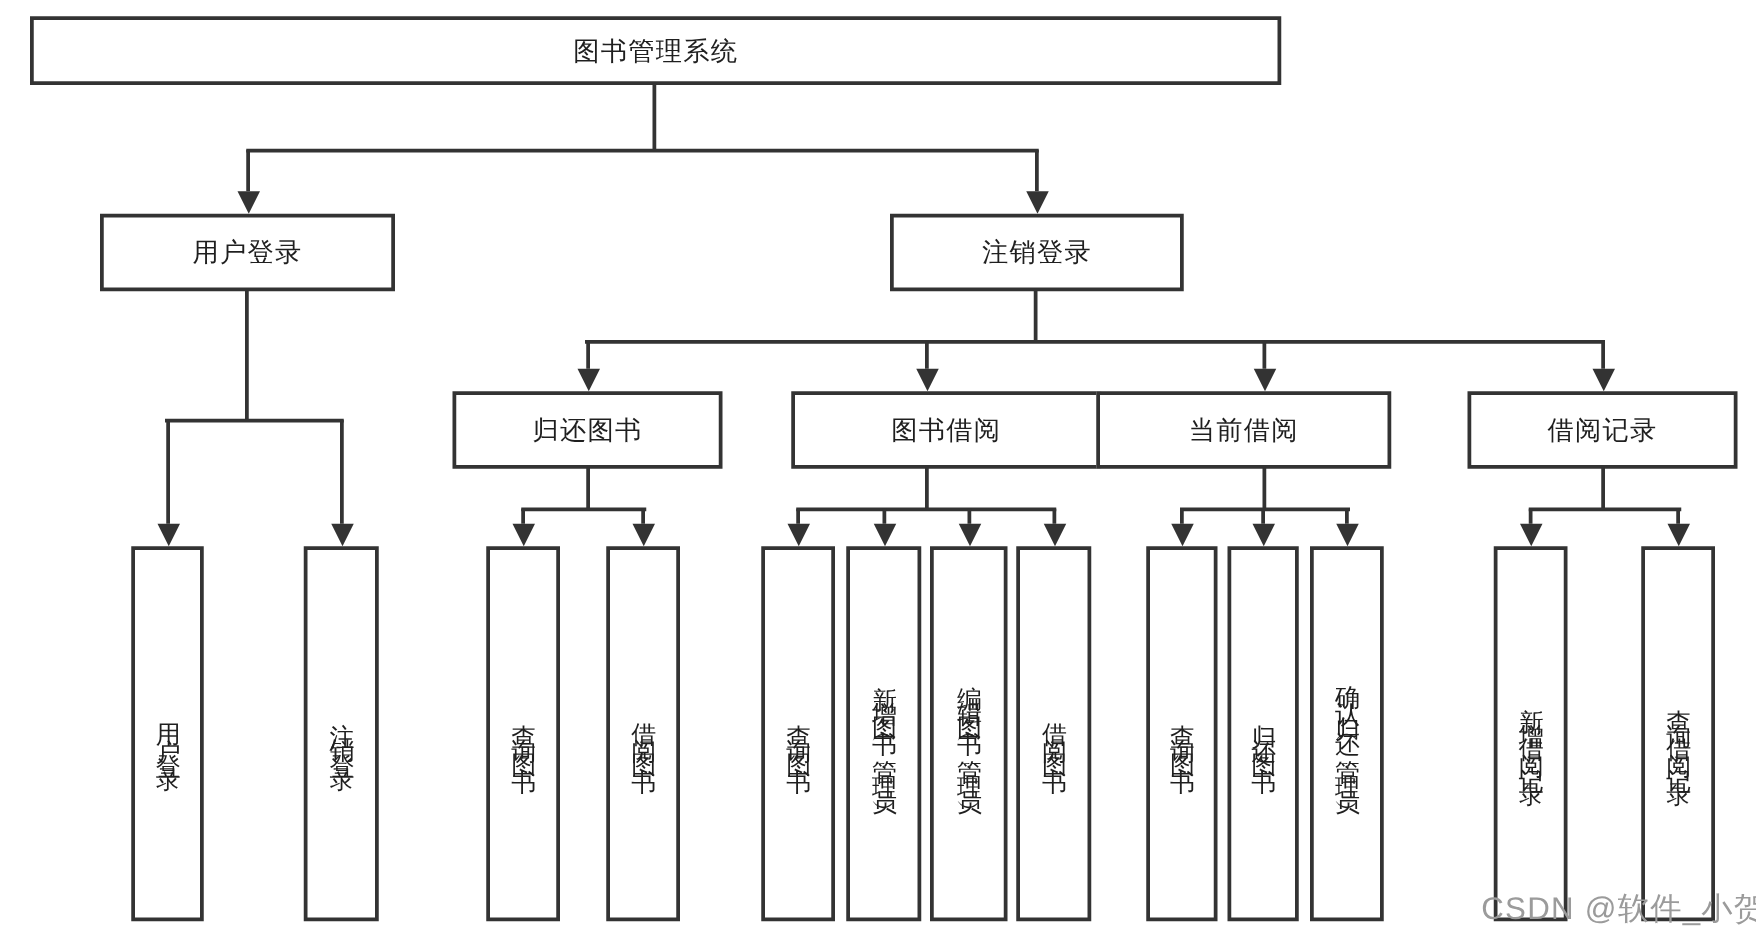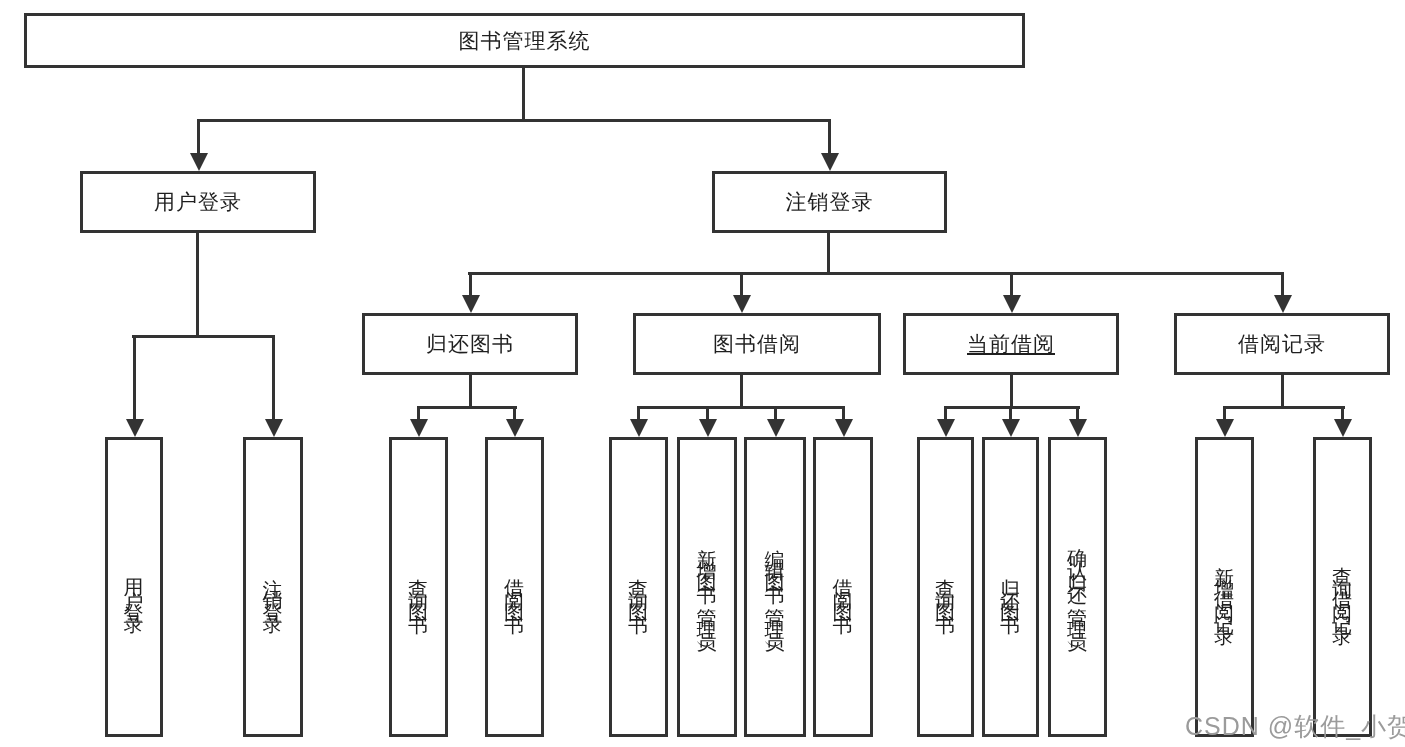--- a/index.html
+++ b/index.html
@@ -82,21 +82,21 @@
 
   <div class="vline" style="left:827px;top:232px;height:42px;"></div>
   <div class="hline" style="left:468px;top:272px;width:816px;"></div>
   <div class="arrow" style="left:469px;top:273px;height:22px;"></div>
   <div class="arrow" style="left:740px;top:273px;height:22px;"></div>
   <div class="arrow" style="left:1010px;top:273px;height:22px;"></div>
   <div class="arrow" style="left:1281px;top:273px;height:22px;"></div>
 
   <div class="box" style="left:362px;top:313px;width:216px;height:62px;">归还图书</div>
   <div class="box" style="left:633px;top:313px;width:248px;height:62px;">图书借阅</div>
-  <div class="box" style="left:903px;top:313px;width:216px;height:62px;text-decoration:underline;">当前借阅</div>
+  <div class="box" style="left:877px;top:313px;width:236px;height:62px;">当前借阅</div>
   <div class="box" style="left:1174px;top:313px;width:216px;height:62px;">借阅记录</div>
 
   <div class="vline" style="left:469px;top:374px;height:34px;"></div>
   <div class="hline" style="left:417px;top:406px;width:100px;"></div>
   <div class="arrow" style="left:417px;top:407px;height:12px;"></div>
   <div class="arrow" style="left:513px;top:407px;height:12px;"></div>
 
   <div class="vline" style="left:740px;top:374px;height:34px;"></div>
   <div class="hline" style="left:637px;top:406px;width:208px;"></div>
   <div class="arrow" style="left:637px;top:407px;height:12px;"></div>

